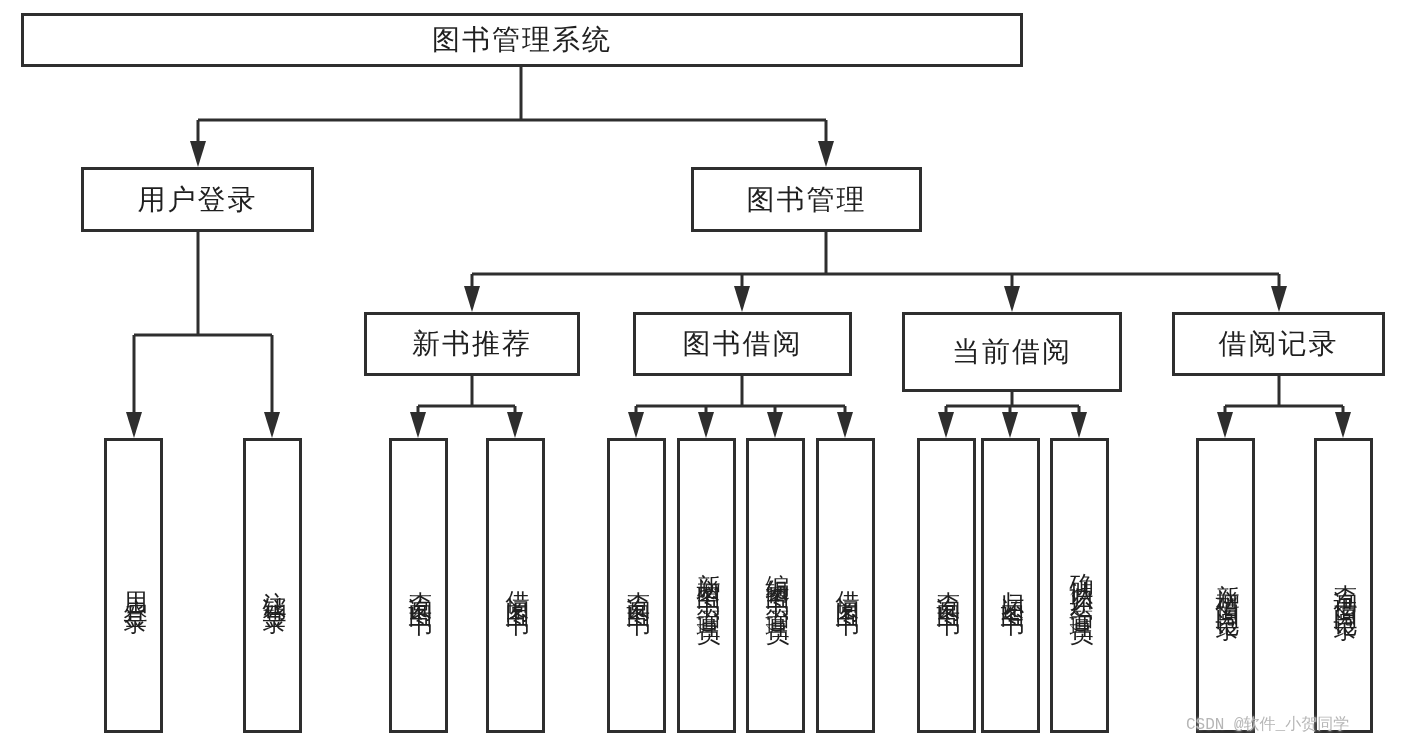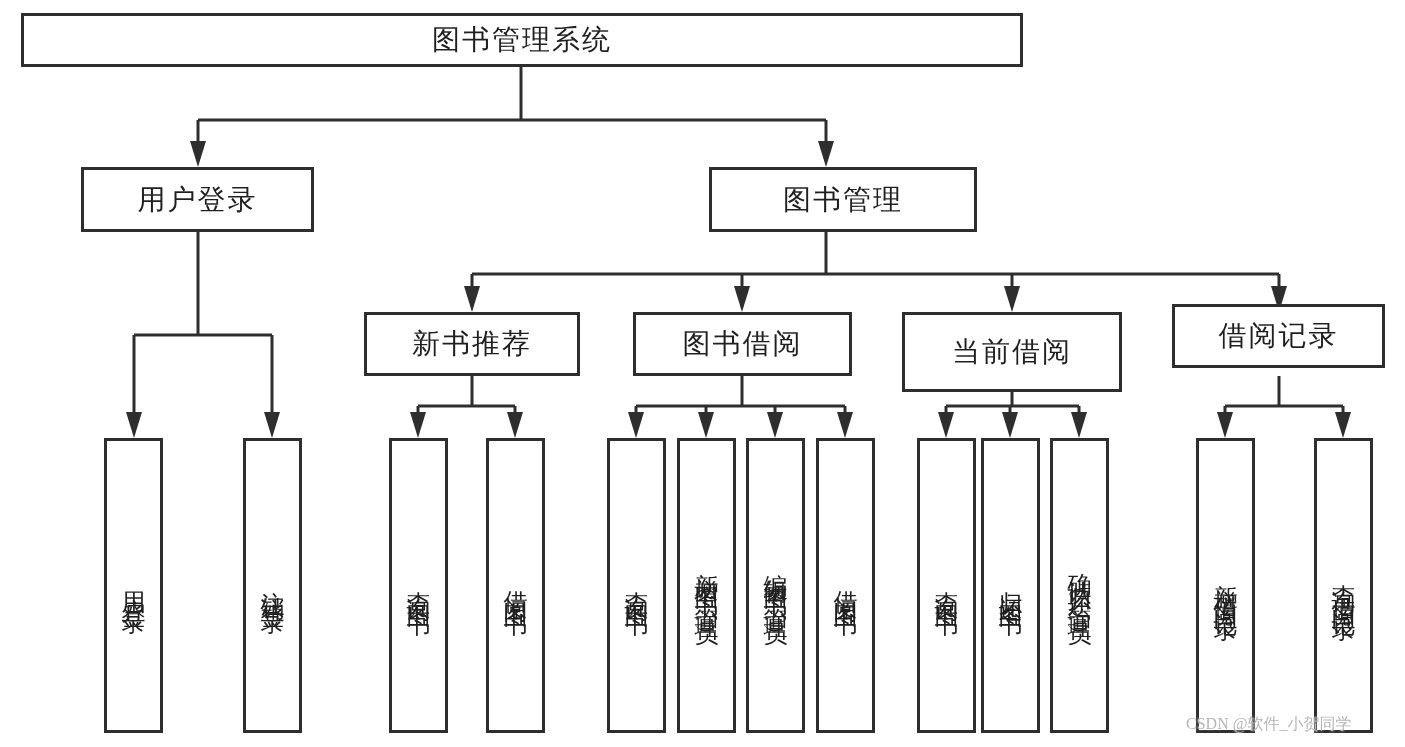--- a/index.html
+++ b/index.html
@@ -1,20 +1,20 @@
 <!DOCTYPE html>
 <html><head>
 <meta charset="utf-8">
 <style>
   html,body{margin:0;padding:0;background:#ffffff;}
   .canvas{
     position:relative;
     width:1405px;height:747px;
     background:#ffffff;
-    font-family:Liberation Serif, serif;
+    font-family:Liberation Mono, monospace;
     overflow:hidden;
   }
   .wires{position:absolute;left:0;top:0;z-index:1;}
   .wires line{stroke:#2e2e2e;stroke-width:3;}
   .wires path{fill:#2e2e2e;stroke:none;}
   .box{
     position:absolute;
     box-sizing:border-box;
     background:#ffffff;
     border:3px solid #2e2e2e;
@@ -102,26 +102,26 @@
       <path d="M1071 412 H1087 L1079 438 Z"></path>
     <line x1="1225" y1="406" x2="1225" y2="417"></line>
       <path d="M1217 412 H1233 L1225 438 Z"></path>
     <line x1="1343" y1="406" x2="1343" y2="417"></line>
       <path d="M1335 412 H1351 L1343 438 Z"></path>
   </svg>
 
   <div class="box h" style="left:21px;top:13px;width:1002px;height:54px">图书管理系统</div>
 
   <div class="box h" style="left:81px;top:167px;width:233px;height:65px">用户登录</div>
-  <div class="box h" style="left:709px;top:167px;width:268px;height:65px">图书管理</div>
+  <div class="box h" style="left:691px;top:167px;width:231px;height:65px">图书管理</div>
 
   <div class="box h" style="left:633px;top:312px;width:219px;height:64px">图书借阅</div>
   <div class="box h" style="left:364px;top:312px;width:216px;height:64px">新书推荐</div>
   <div class="box h" style="left:902px;top:312px;width:220px;height:80px">当前借阅</div>
-  <div class="box h" style="left:1172px;top:304px;width:213px;height:64px">借阅记录</div>
+  <div class="box h" style="left:1172px;top:312px;width:213px;height:64px">借阅记录</div>
 
   <div class="box v" style="left:104px;top:438px;width:59px;height:295px">用户登录</div>
   <div class="box v" style="left:243px;top:438px;width:59px;height:295px">注销登录</div>
 
   <div class="box v" style="left:389px;top:438px;width:59px;height:295px">查询图书</div>
   <div class="box v" style="left:486px;top:438px;width:59px;height:295px">借阅图书</div>
 
   <div class="box v" style="left:607px;top:438px;width:59px;height:295px">查询图书</div>
   <div class="box v" style="left:677px;top:438px;width:59px;height:295px">新增图书（管理员）</div>
   <div class="box v" style="left:746px;top:438px;width:59px;height:295px">编辑图书（管理员）</div>

